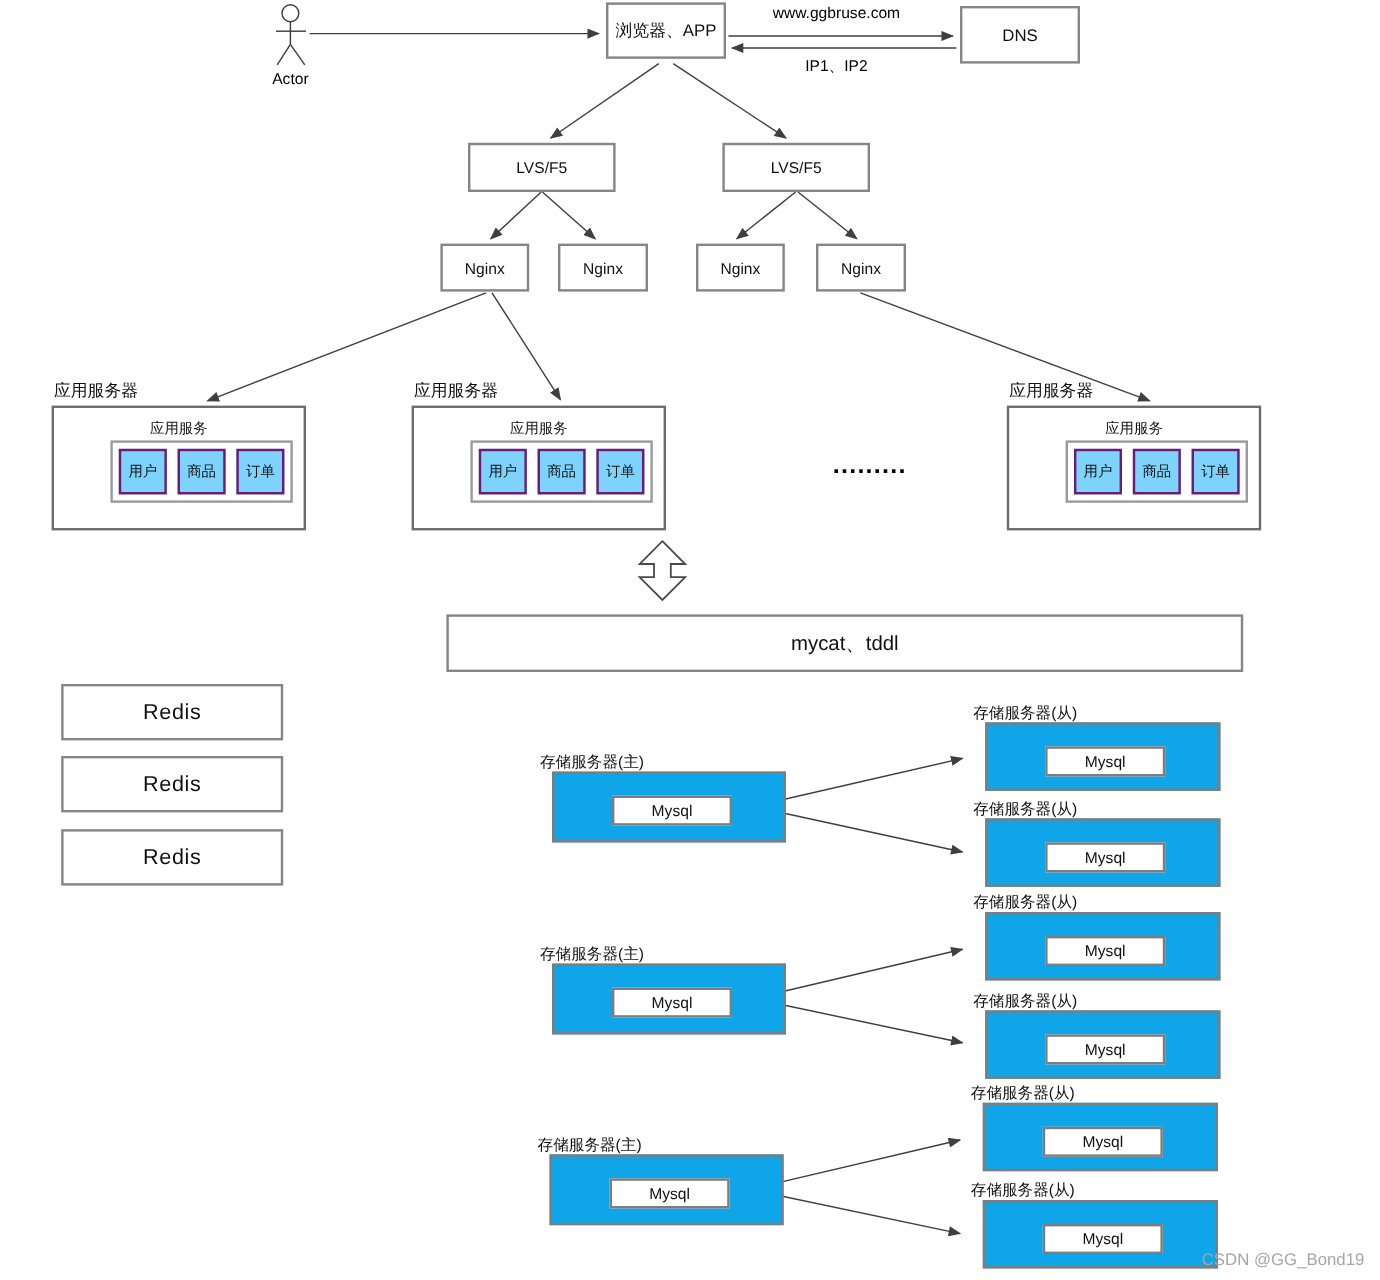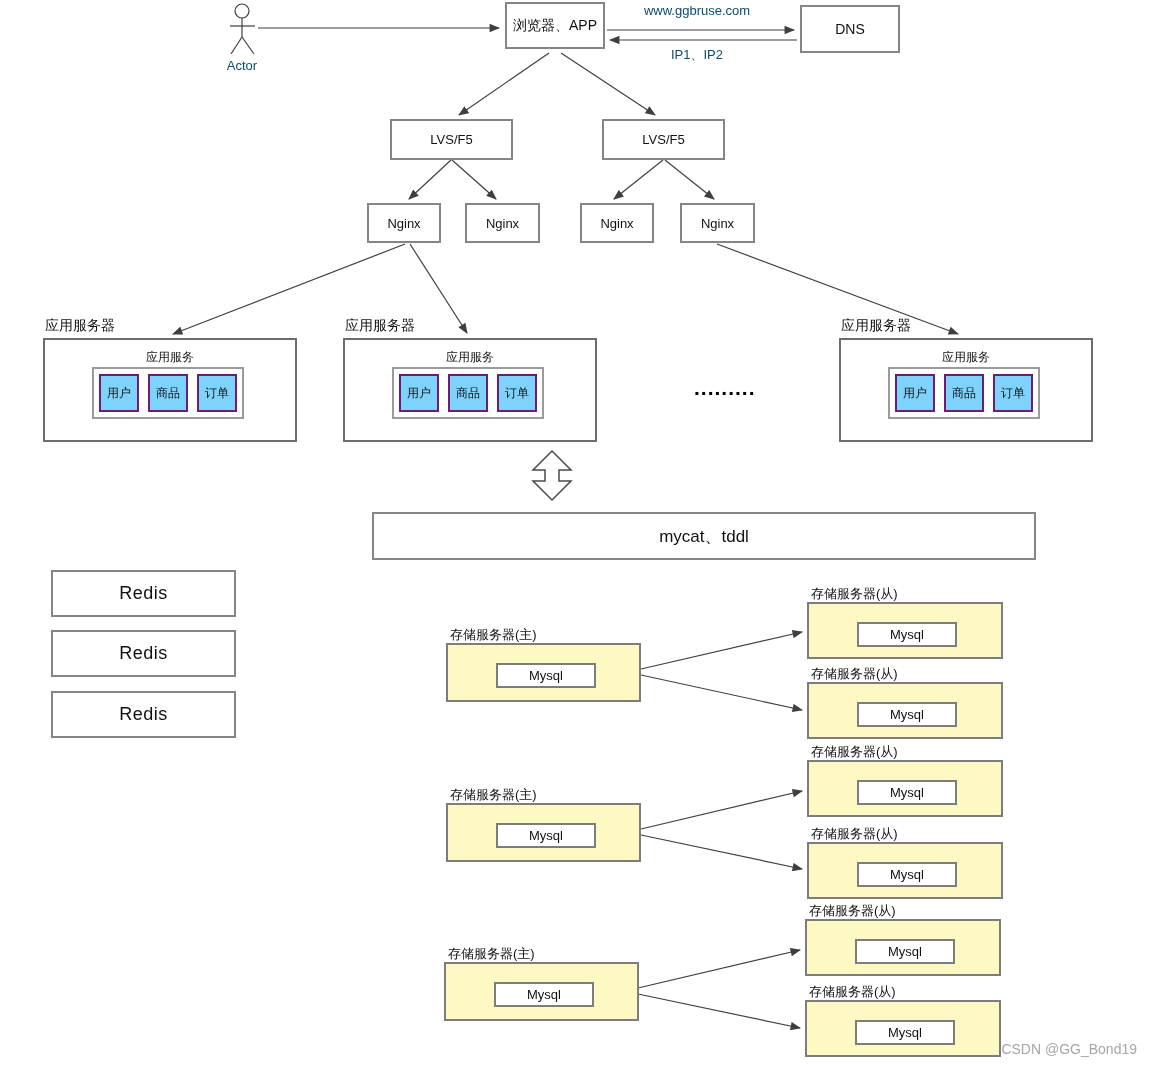--- a/index.html
+++ b/index.html
@@ -5,39 +5,39 @@
   html,body{margin:0;padding:0;background:#fff;}
   #canvas{
     position:relative;width:1150px;height:1067px;background:#fff;overflow:hidden;
     font-family:"Liberation Sans","DejaVu Sans",sans-serif;color:#111;
   }
   #wires{position:absolute;left:0;top:0;width:1150px;height:1067px;}
   .node{
     position:absolute;background:#fff;border:2px solid #858585;box-sizing:border-box;
     display:flex;align-items:center;justify-content:center;font-size:13px;color:#111;
   }
-  .lbl{position:absolute;font-size:13px;color:#0c4a6e;white-space:nowrap;}
+  .lbl{position:absolute;font-size:13px;color:#000000;white-space:nowrap;}
   .center{text-align:center;}
   
   .app-group{position:absolute;width:250px;}
   .app-title{font-size:14px;line-height:17px;margin:0 0 4px 2px;}
-  .app-box{position:relative;width:254px;height:104px;background:#fff;border:2px solid #6d6d6d;box-sizing:border-box;}
+  .app-box{position:relative;width:212px;height:104px;background:#fff;border:2px solid #6d6d6d;box-sizing:border-box;}
   .app-service-title{position:absolute;left:0;right:0;top:9px;text-align:center;font-size:12px;}
   .module-wrap{
     position:absolute;left:47px;top:27px;width:152px;height:52px;border:2px solid #9a9a9a;
     box-sizing:border-box;display:flex;align-items:center;justify-content:space-between;padding:0 5px;background:#fff;
   }
   .module-box{
     width:40px;height:38px;border:2px solid #701a75;box-sizing:border-box;background:#7dd3fc;
     display:flex;align-items:center;justify-content:center;font-size:12px;
   }
   
   .storage-group{position:absolute;}
   .storage-title{font-size:13px;line-height:16px;white-space:nowrap;margin-left:4px;}
-  .storage-box{position:relative;background:#fef9c3;border:2px solid #7d7d7d;box-sizing:border-box;}
+  .storage-box{position:relative;background:#0ea5e9;border:2px solid #7d7d7d;box-sizing:border-box;margin-left:14px;}
   .storage-box.master{width:195px;height:59px;}
   .storage-box.slave{width:196px;height:57px;}
   .mysql-box{
     position:absolute;left:48px;top:18px;width:100px;height:25px;border:2px solid #7d7d7d;
     box-sizing:border-box;background:#fff;display:flex;align-items:center;justify-content:center;font-size:13px;
   }
   .redis-node{font-size:18px;letter-spacing:0.5px;}
   .mycat-node{font-size:17px;}
   .dots{position:absolute;font-size:21px;font-weight:bold;letter-spacing:1px;color:#000;}
   .watermark{position:absolute;font-size:14px;color:#a6a6a6;white-space:nowrap;text-align:center;}

